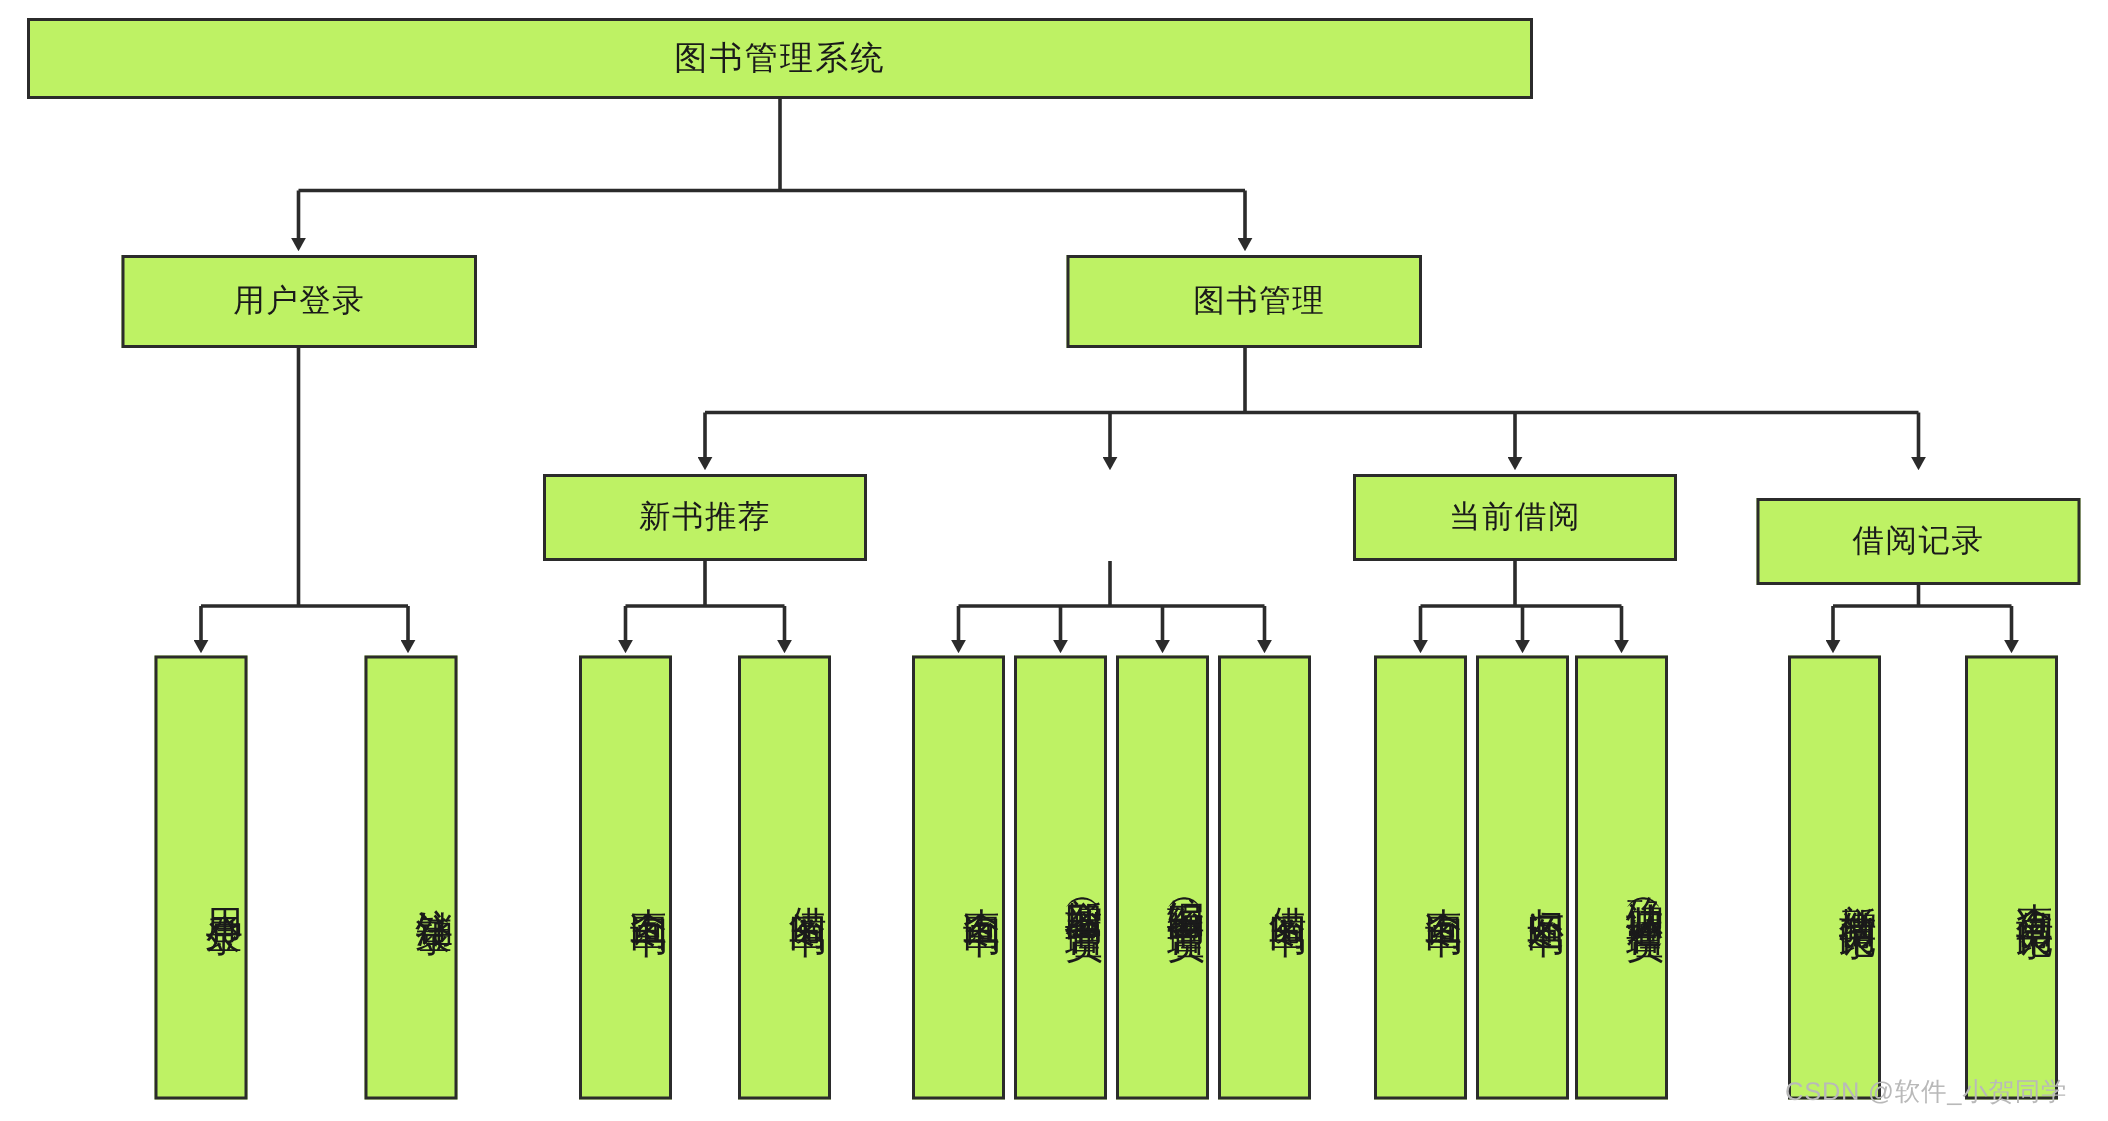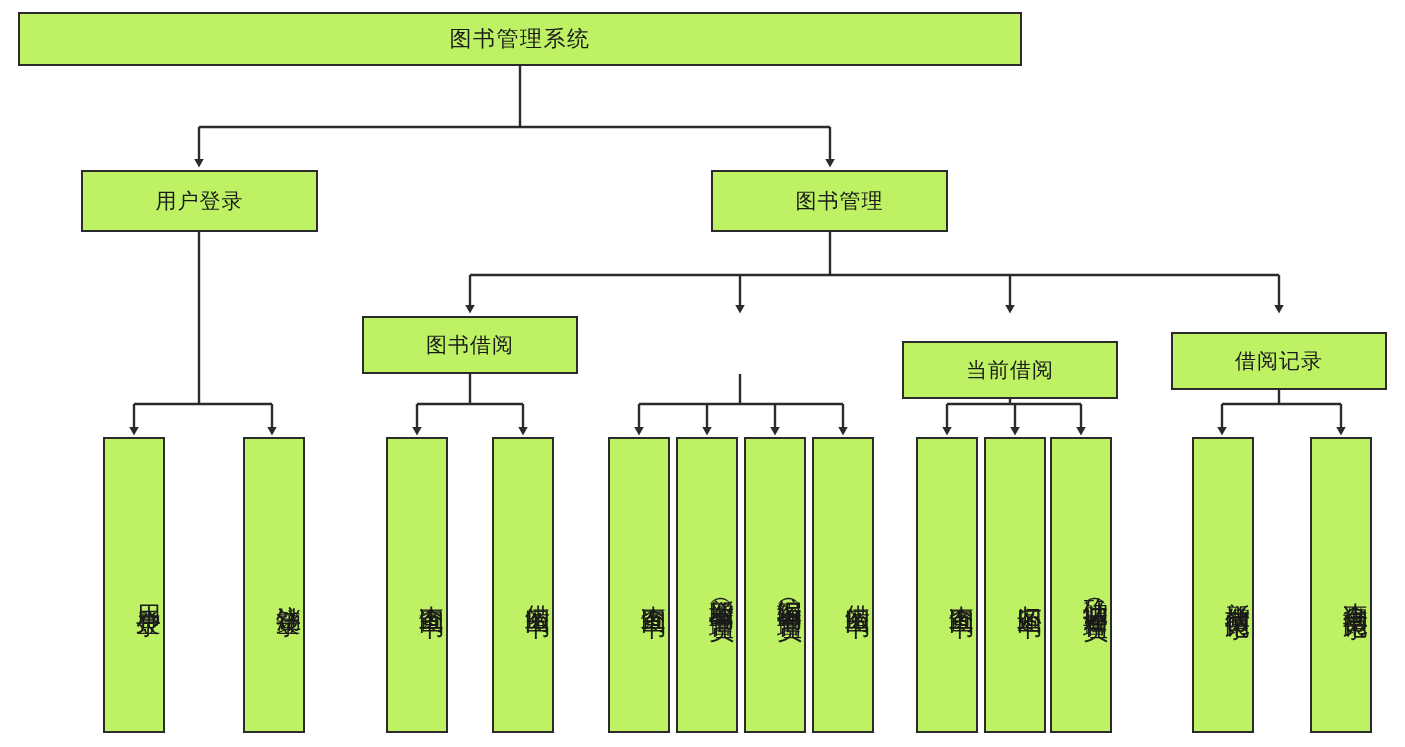--- a/index.html
+++ b/index.html
@@ -134,23 +134,23 @@
   </div>
 
   <div class="node horizontal" style="left:81px; top:170px; width:237px; height:62px;">
     <span class="node-label">用户登录</span>
   </div>
   <div class="node horizontal" style="left:711px; top:170px; width:237px; height:62px;padding-left:20px;">
     <span class="node-label">图书管理</span>
   </div>
 
   <div class="node horizontal" style="left:362px; top:316px; width:216px; height:58px;">
-    <span class="node-label">图书借阅</span>
-  </div>
-  <div class="node horizontal" style="left:902px; top:316px; width:216px; height:58px;margin-top:25px;">
+    <span class="node-label">新书推荐</span>
+  </div>
+  <div class="node horizontal" style="left:902px; top:316px; width:216px; height:58px;">
     <span class="node-label">当前借阅</span>
   </div>
   <div class="node horizontal" style="left:1171px; top:316px; width:216px; height:58px;margin-top:16px;">
     <span class="node-label">借阅记录</span>
   </div>
 
   <div class="node vertical" style="left:103px; top:437px; width:62px; height:296px;">
     <span class="node-label">用户登录</span>
   </div>
   <div class="node vertical" style="left:243px; top:437px; width:62px; height:296px;">
@@ -187,14 +187,15 @@
     <span class="node-label">确认归还（管理员）</span>
   </div>
 
   <div class="node vertical" style="left:1192px; top:437px; width:62px; height:296px;">
     <span class="node-label">新增借阅记录</span>
   </div>
   <div class="node vertical" style="left:1310px; top:437px; width:62px; height:296px;">
     <span class="node-label">查询借阅记录</span>
   </div>
 
+  <div class="watermark" style="left:1190px; top:716px;">CSDN @软件_小贺同学</div>
 
 </div>
 
 </body></html>

